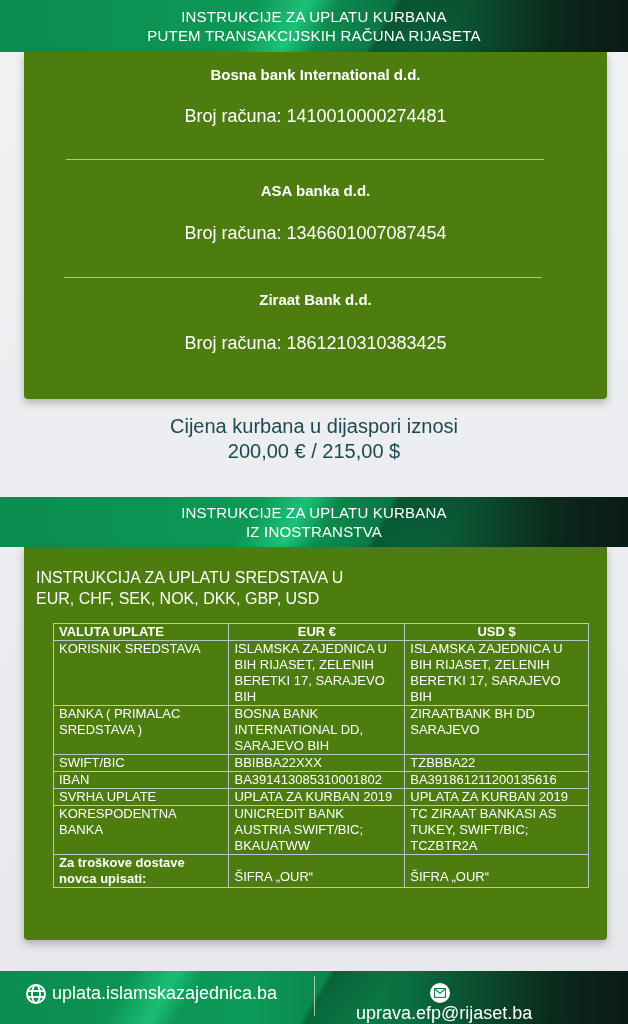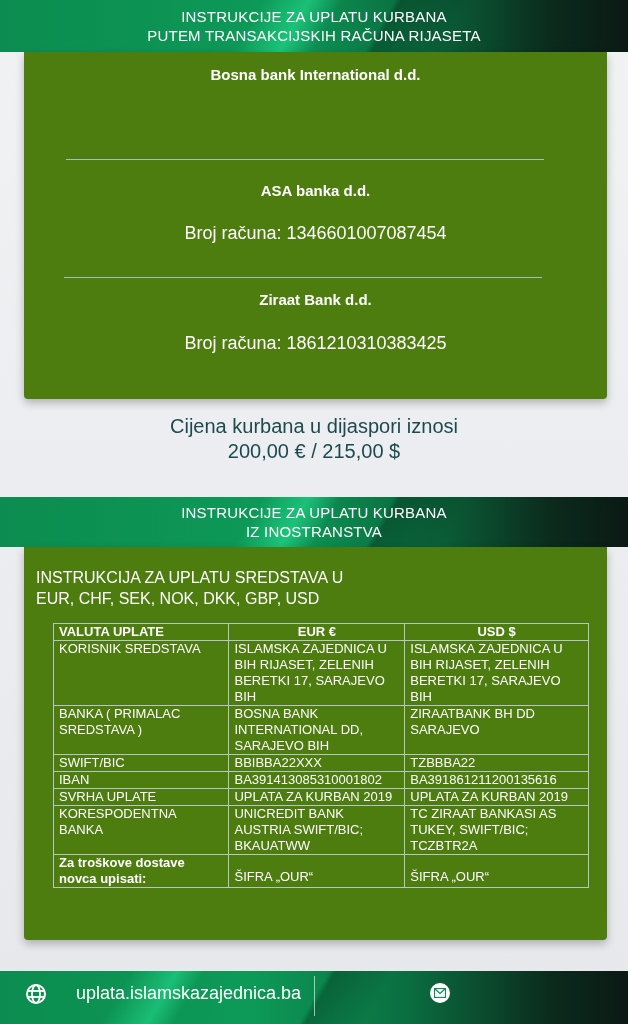--- a/index.html
+++ b/index.html
@@ -60,34 +60,35 @@
   col.c1 { width: 176px; } col.c2 { width: 176px; } col.c3 { width: 184px; }
 
   .footer {
     position: absolute; top: 971px; left: 0; width: 628px; height: 53px;
     background:
       linear-gradient(120deg, rgba(255,255,255,0) 20%, rgba(40,230,150,0.5) 27%, rgba(255,255,255,0) 31%),
       linear-gradient(120deg, rgba(0,0,0,0) 50%, rgba(0,0,0,0.25) 51%, rgba(0,0,0,0) 60%),
       linear-gradient(90deg, #0c8c50 0%, #0d9a58 40%, #0a6e40 65%, #0b2a1c 88%, #0a1a14 100%);
     color: #ffffff;
   }
-  .footer .link { position: absolute; top: 12px; display: flex; align-items: center; font-size: 18px; gap: 24px; }
+  .footer .link { position: absolute; top: 12px; display: flex; align-items: center; font-size: 18px; }
   .footer .sep { position: absolute; left: 314px; top: 5px; width: 1px; height: 40px; background: rgba(255,255,255,0.6); }
   .icon-circle { width: 20px; height: 20px; border-radius: 50%; background: #ffffff; display: inline-flex; align-items: center; justify-content: center; margin-right: 8px; }
 </style>
 </head>
 <body>
 
 <div id="banner1" class="banner">
   <div class="line">INSTRUKCIJE ZA UPLATU KURBANA</div>
   <div class="line">PUTEM TRANSAKCIJSKIH RAČUNA RIJASETA</div>
 </div>
 
 <div id="card1" class="card">
   <div class="bank-name" style="top:14px;">Bosna bank International d.d.</div>
+  <div class="acct" style="top:54px;">Broj računa: 1410010000274481</div>
   <div class="divider" style="top:107px; left:42px; width:478px;"></div>
   <div class="bank-name" style="top:130px;">ASA banka d.d.</div>
   <div class="acct" style="top:171px;">Broj računa: 1346601007087454</div>
   <div class="divider" style="top:225px; left:40px; width:478px;"></div>
   <div class="bank-name" style="top:239px;">Ziraat Bank d.d.</div>
   <div class="acct" style="top:281px;">Broj računa: 1861210310383425</div>
 </div>
 
 <div class="price">
   <div>Cijena kurbana u dijaspori iznosi</div>

